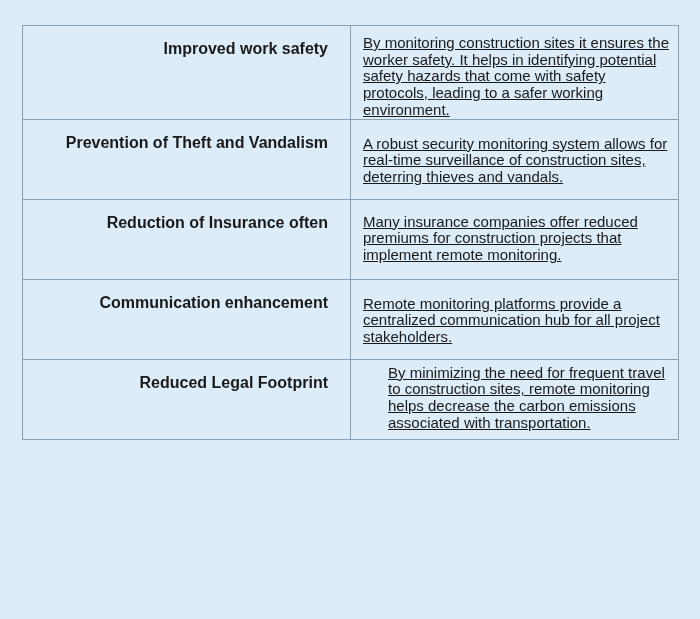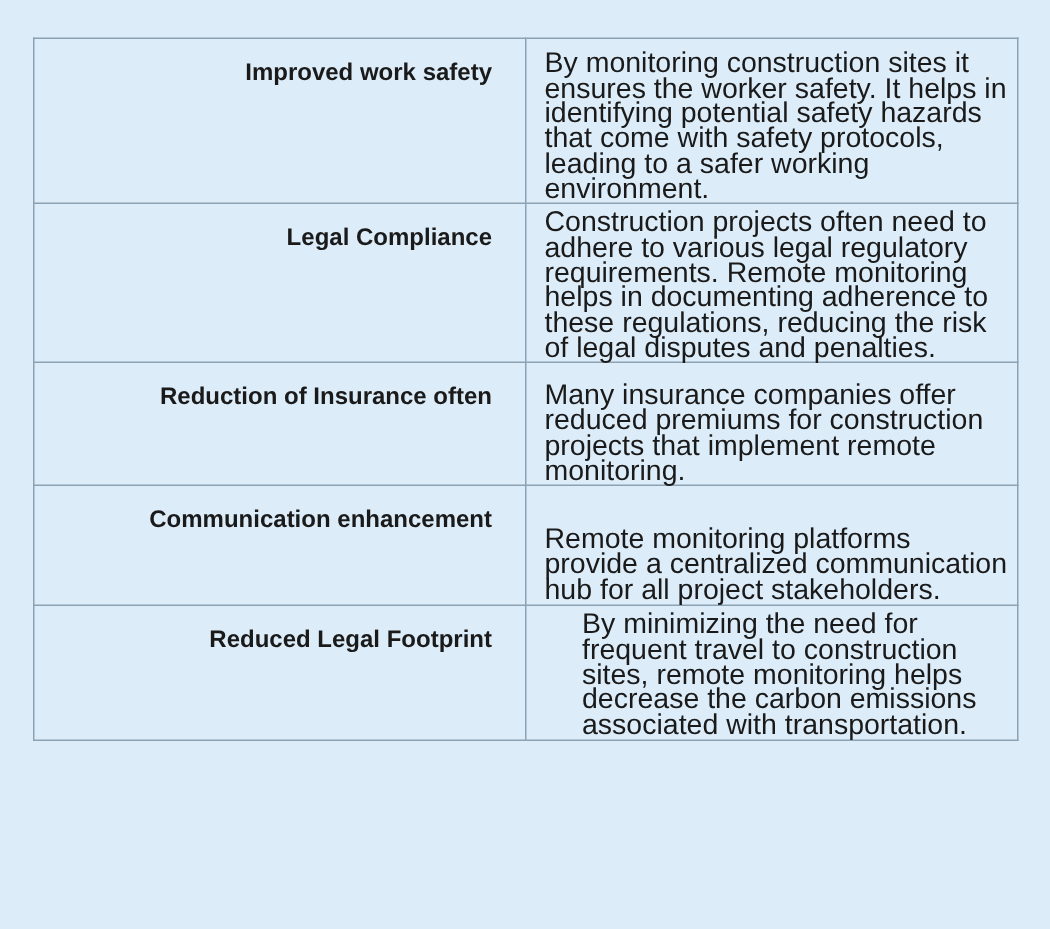--- a/index.html
+++ b/index.html
@@ -28,44 +28,45 @@
   .tbl td.label {
     width: 328px;
     text-align: right;
     font-weight: bold;
     font-size: 16px;
     line-height: 22px;
     padding: 12px 22px 0 24px;
   }
   .tbl td.desc {
     text-align: left;
-    font-size: 19px;
+    font-size: 15px;
     line-height: 16.7px;
     padding: 9px 4px 0 12px;
+    text-decoration: underline;
   }
   .tbl tr.r1 td.desc { padding-top: 9px; }
   .tbl tr.r2 td.desc { padding-top: 16px; }
   .tbl tr.r3 td.desc { padding-top: 18px; }
   .tbl tr.r4 td.desc { padding-top: 5px; }
   .tbl tr.r5 td.desc { padding-top: 14px; }
-  .tbl tr.r6 td.desc { padding-top: 28px; }
+  .tbl tr.r6 td.desc { padding-top: 16px; }
   .tbl tr.r7 td.desc { padding-top: 5px; padding-left: 37px; }
 </style>
 </head>
 <body>
 
 <table class="tbl">
   <tbody>
     <tr class="r1">
       <td class="label">Improved work safety</td>
       <td class="desc">By monitoring construction sites it ensures the worker safety. It helps in identifying potential safety hazards that come with safety protocols, leading to a safer working environment.</td>
     </tr>
-    <tr class="r4">
-      <td class="label">Legal Compliance</td>
-      <td class="desc">Construction projects often need to adhere to various legal regulatory requirements. Remote monitoring helps in documenting adherence to these regulations, reducing the risk of legal disputes and penalties.</td>
+    <tr class="r2">
+      <td class="label">Prevention of Theft and Vandalism</td>
+      <td class="desc">A robust security monitoring system allows for real-time surveillance of construction sites, deterring thieves and vandals.</td>
     </tr>
     <tr class="r5">
       <td class="label">Reduction of Insurance often</td>
       <td class="desc">Many insurance companies offer reduced premiums for construction projects that implement remote monitoring.</td>
     </tr>
     <tr class="r6">
       <td class="label">Communication enhancement</td>
       <td class="desc">Remote monitoring platforms provide a centralized communication hub for all project stakeholders.</td>
     </tr>
     <tr class="r7">

